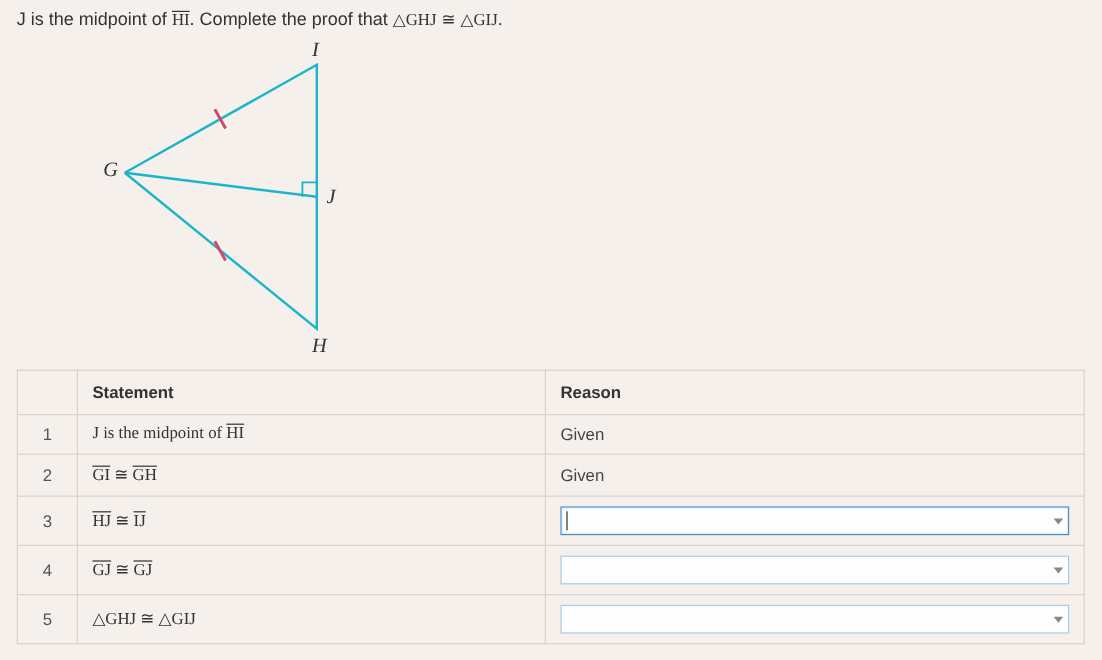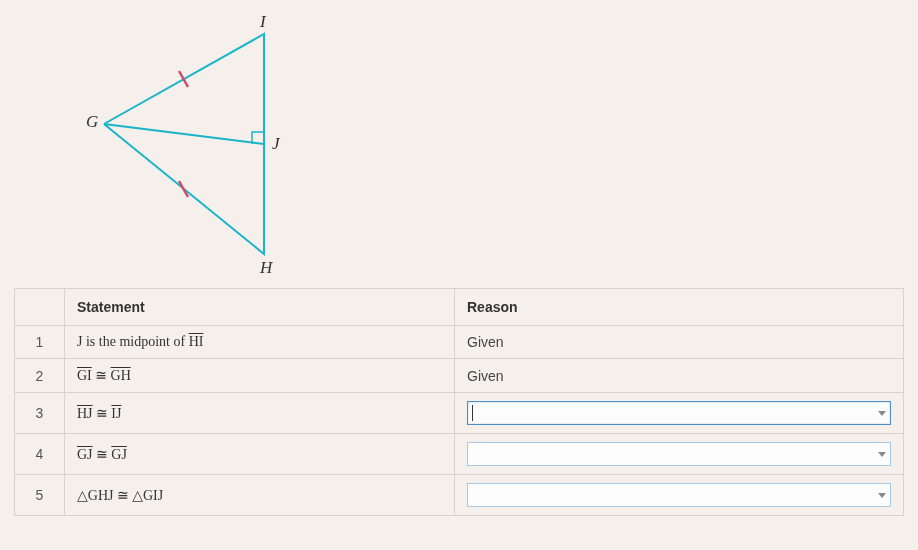--- a/index.html
+++ b/index.html
@@ -81,20 +81,23 @@
     width: 0; height: 0;
     border-left: 4px solid transparent;
     border-right: 4px solid transparent;
     border-top: 5px solid #888;
   }
 </style>
 </head>
 <body>
 
 <div class="wrap">
+  <div class="prompt">
+    <span>J is the midpoint of </span><span class="overline math">HI</span><span>. Complete the proof that </span><span class="math">△GHJ</span> <span class="math">≅</span> <span class="math">△GIJ</span><span>.</span>
+  </div>
 
   <div class="figure">
     <svg width="260" height="270">
       <polyline points="20,110 180,20 180,240 20,110" fill="none" stroke="#1bb5c9" stroke-width="2"></polyline>
       <line x1="20" y1="110" x2="180" y2="130" stroke="#1bb5c9" stroke-width="2"></line>
 
       <line x1="95" y1="57" x2="104" y2="73" stroke="#d04a6a" stroke-width="2.5"></line>
 
       <line x1="95" y1="167" x2="104" y2="183" stroke="#d04a6a" stroke-width="2.5"></line>
 

